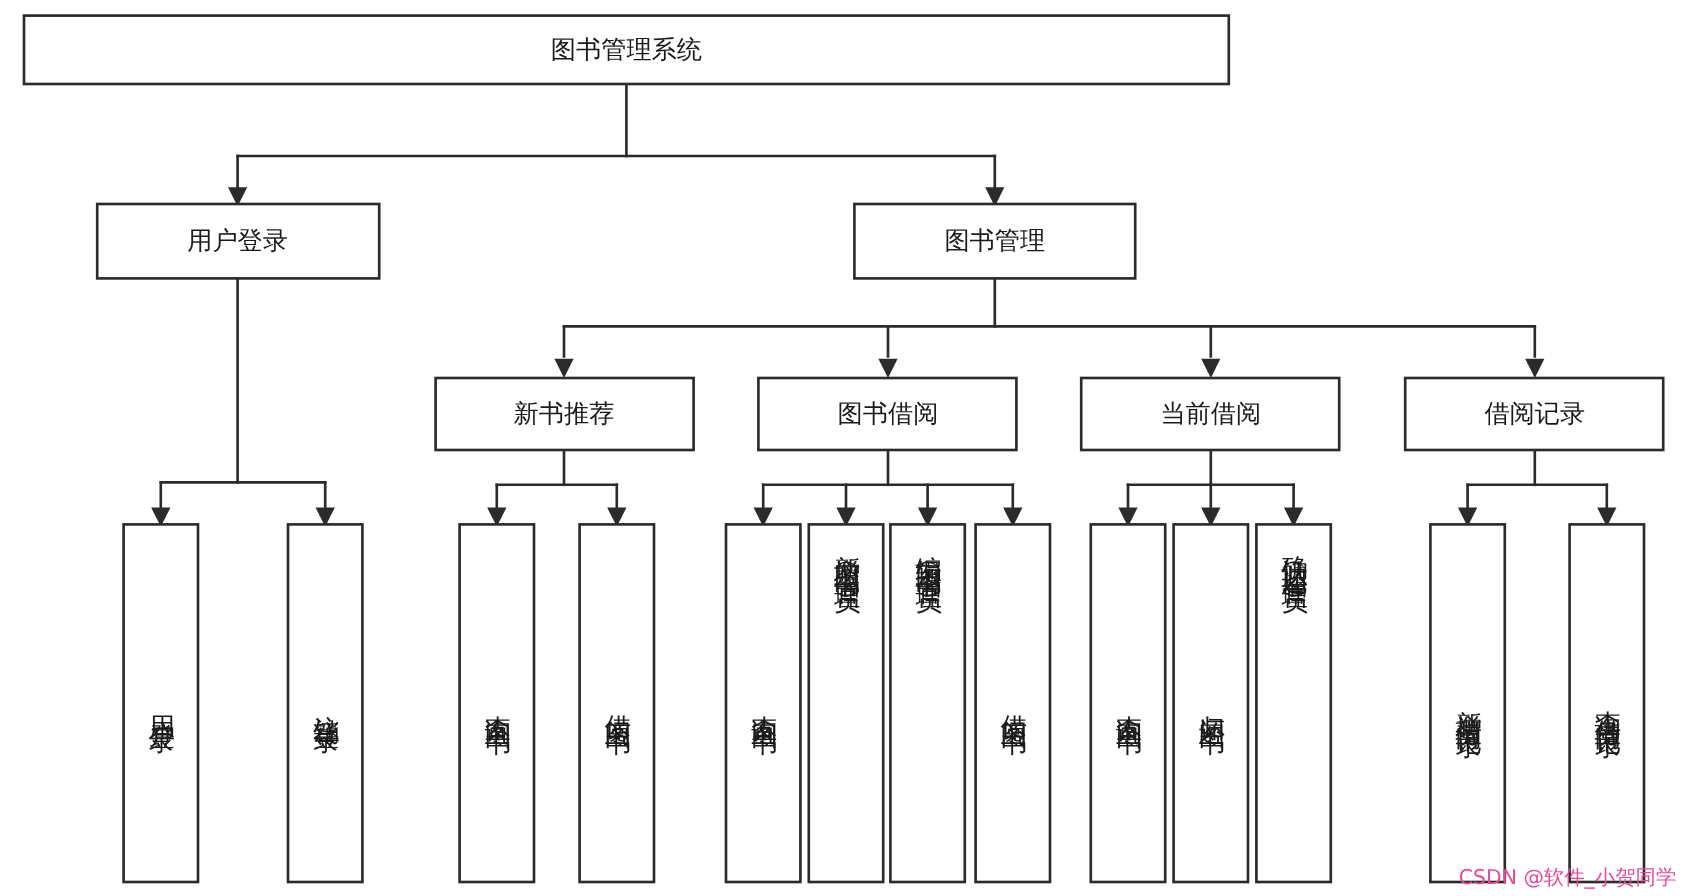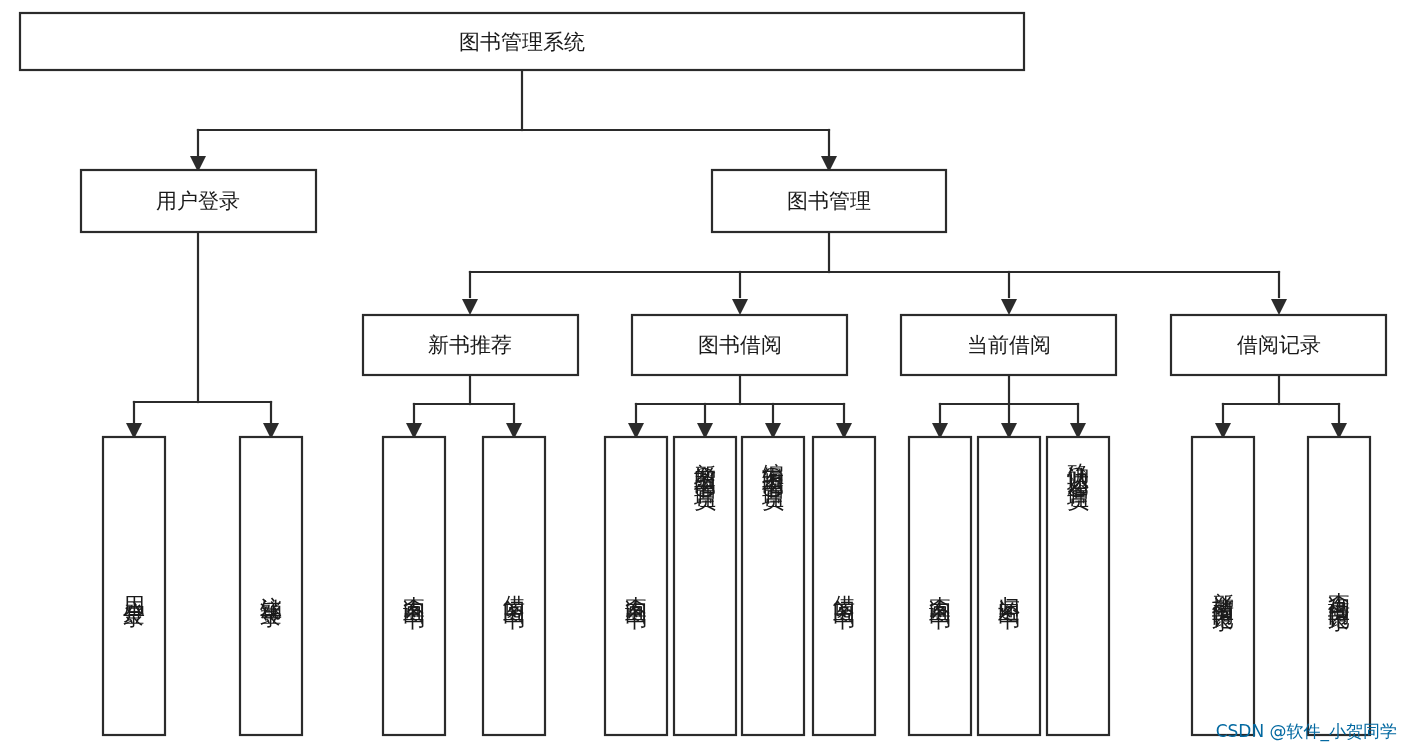--- a/index.html
+++ b/index.html
@@ -16,21 +16,21 @@
     font-family:"DejaVu Sans","Liberation Sans",sans-serif;
     font-size:21px;
     text-anchor:middle;
     dominant-baseline:middle;
   }
   .link-line{stroke:#2b2b2b;stroke-width:2.2;fill:none;stroke-linecap:square;}
   .arrow-head{fill:#2b2b2b;stroke:none;}
   .watermark{
     position:absolute;
     right:8px;bottom:4px;
-    color:#0369a1;
+    color:#ec4899;
     font-size:17px;
     font-family:"DejaVu Sans","Liberation Sans",sans-serif;
     white-space:nowrap;
     user-select:none;
   }
 </style>
 </head>
 <body>
 
 <svg id="diagram" viewBox="0 0 1405 747" xmlns="http://www.w3.org/2000/svg">

